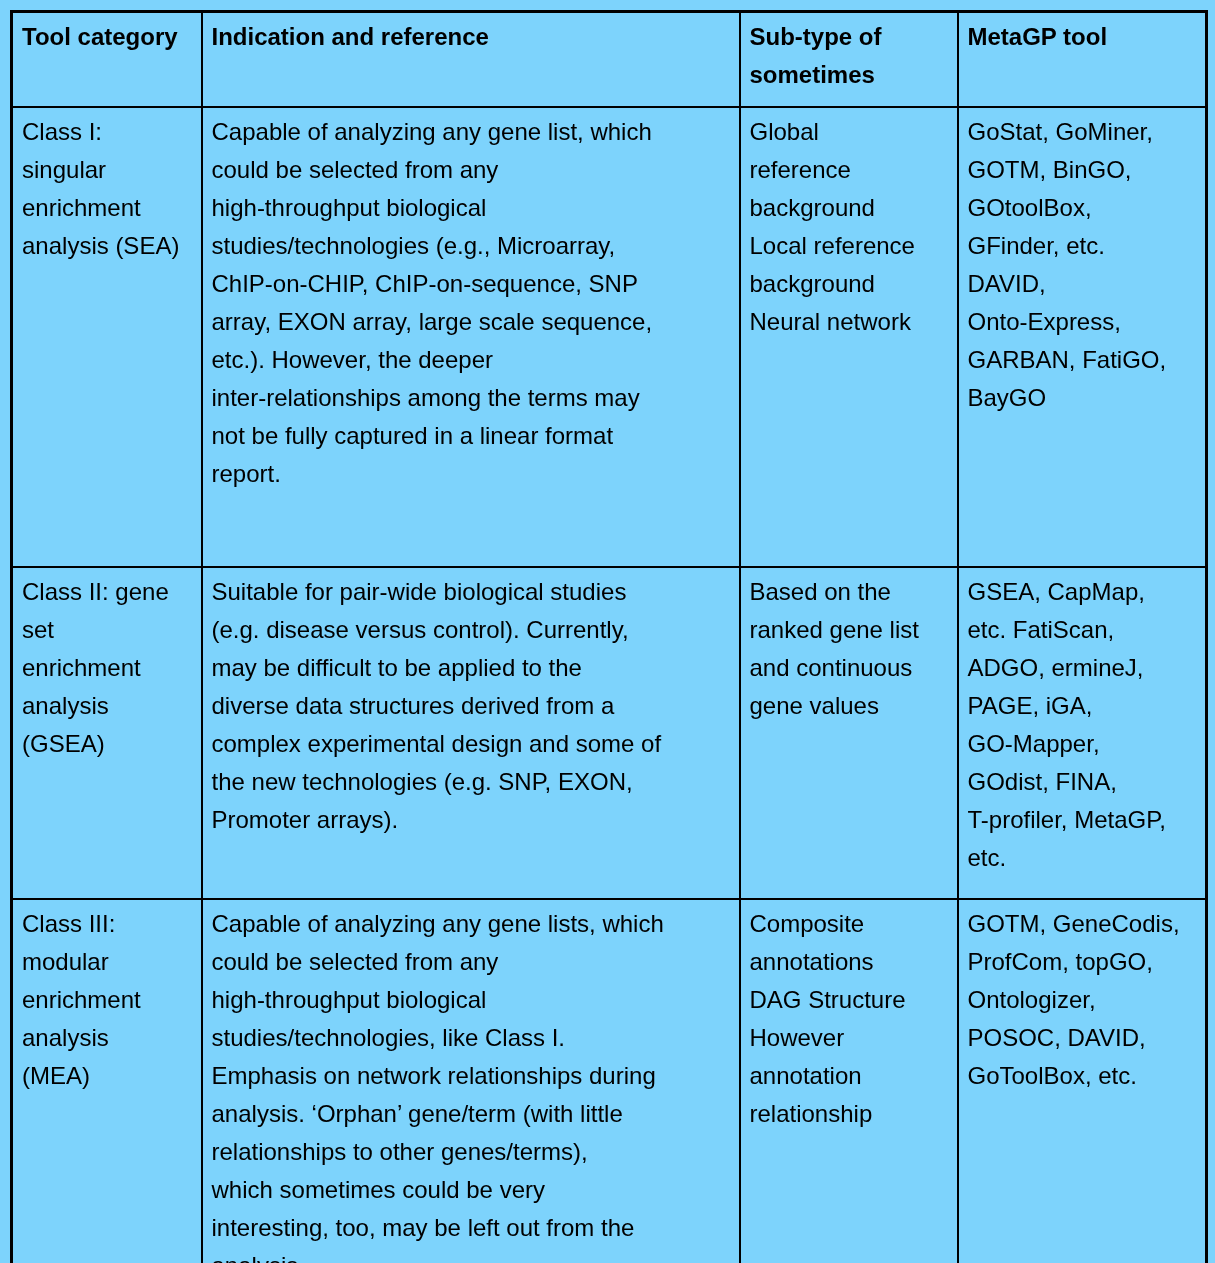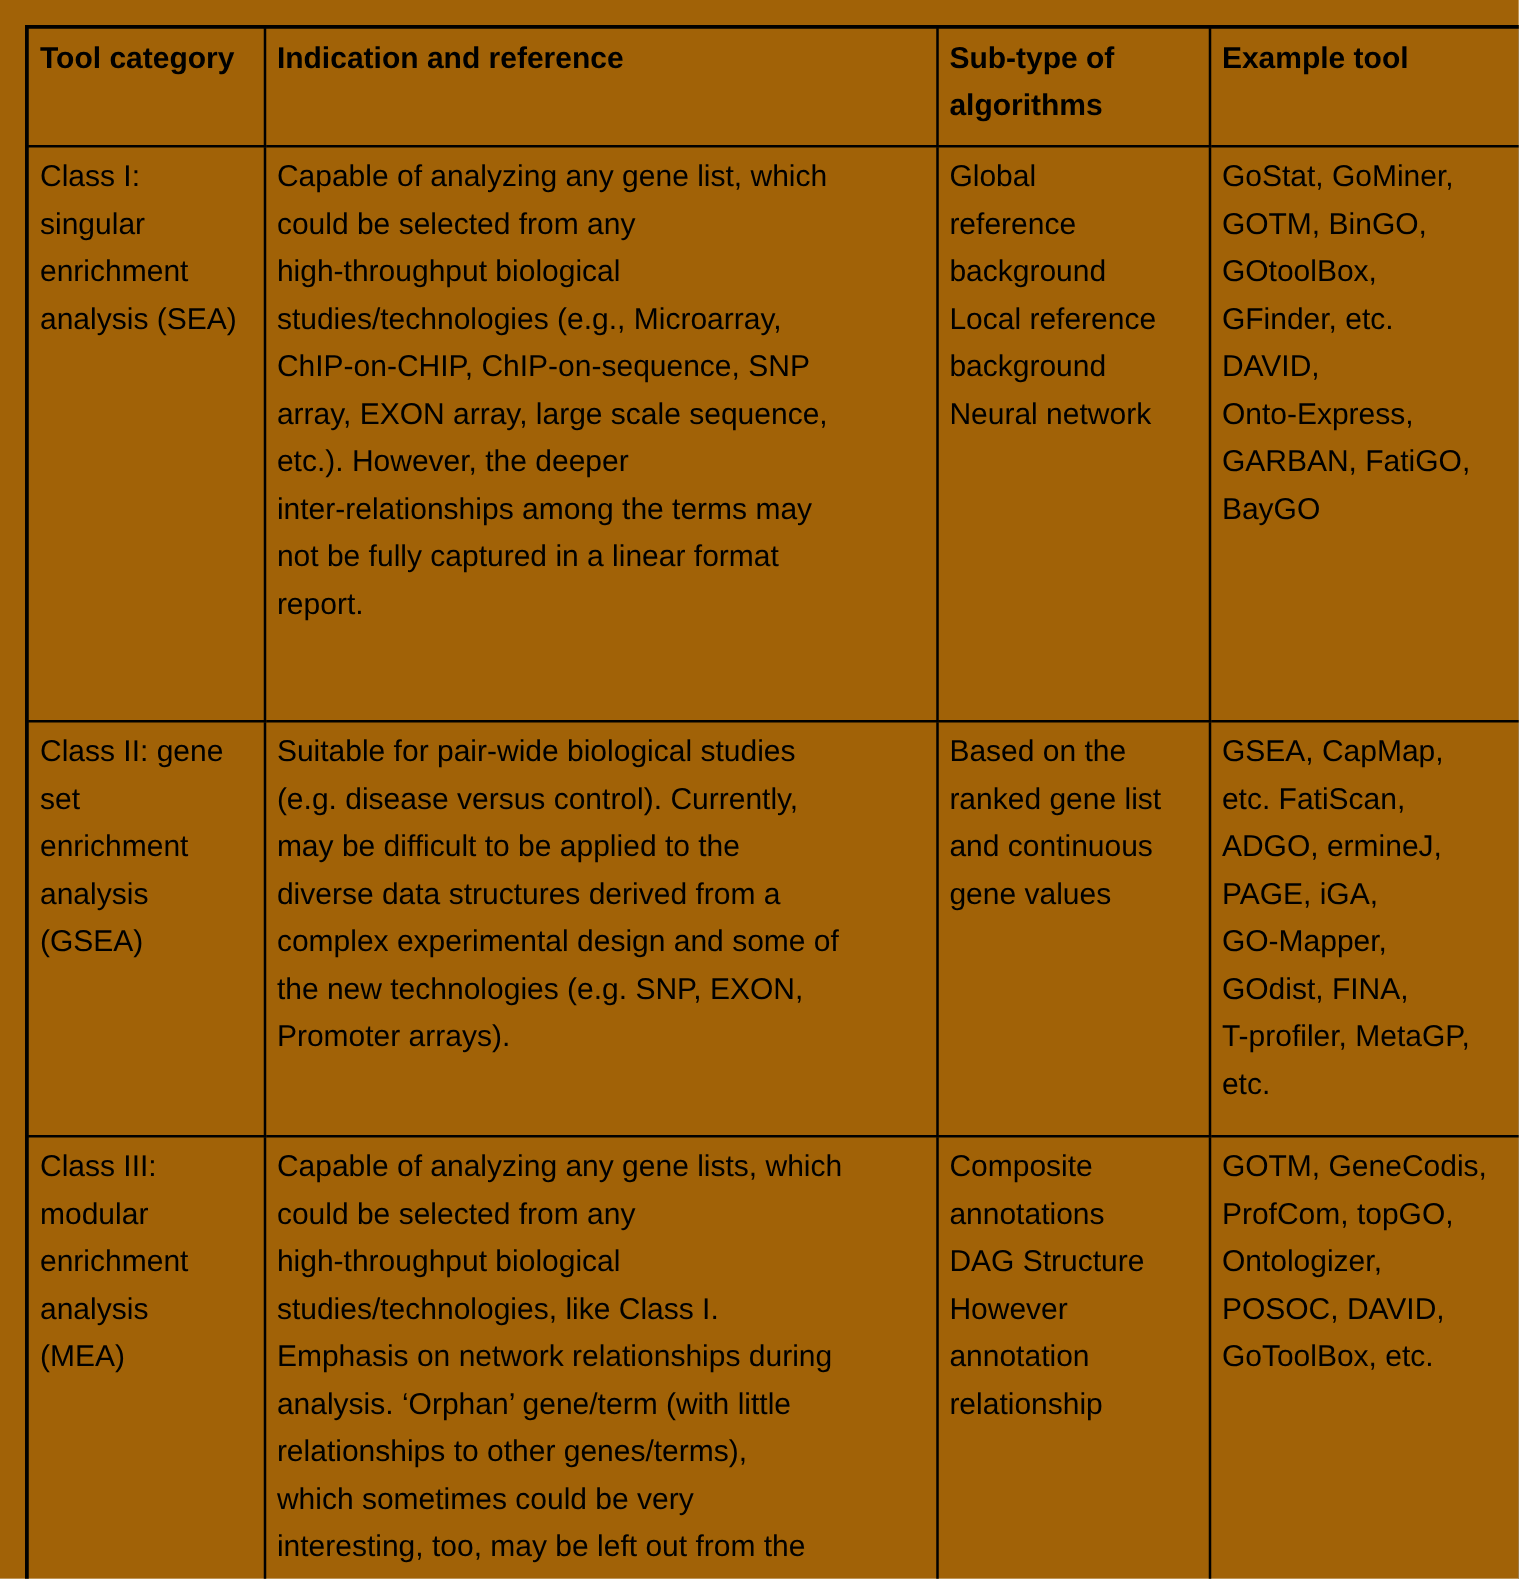--- a/index.html
+++ b/index.html
@@ -5,23 +5,23 @@
   html, body {
     margin: 0;
     padding: 0;
     background: #ffffff;
     width: 1215px;
     height: 1263px;
   }
   .page {
     width: 1215px;
     height: 1263px;
-    background: #a16207;
+    background: #7dd3fc;
     box-sizing: border-box;
-    padding: 20px;
+    padding: 10px;
     font-family: "Liberation Sans", sans-serif;
     color: #000000;
   }
   table.tools-table {
     border-collapse: collapse;
     table-layout: fixed;
     width: 1195px;
     border: 3px solid #000000;
   }
   table.tools-table th,
@@ -58,22 +58,22 @@
       <col class="c-category">
       <col class="c-indication">
       <col class="c-subtype">
       <col class="c-example">
     </colgroup>
     <thead>
       <tr class="header-row">
         <th>Tool category</th>
         <th>Indication and reference</th>
         <th>Sub-type of
-algorithms</th>
-        <th>Example tool</th>
+sometimes</th>
+        <th>MetaGP tool</th>
       </tr>
     </thead>
     <tbody>
       <tr class="row-class1">
         <td>Class I:
 singular
 enrichment
 analysis (SEA)</td>
         <td>Capable of analyzing any gene list, which
 could be selected from any

